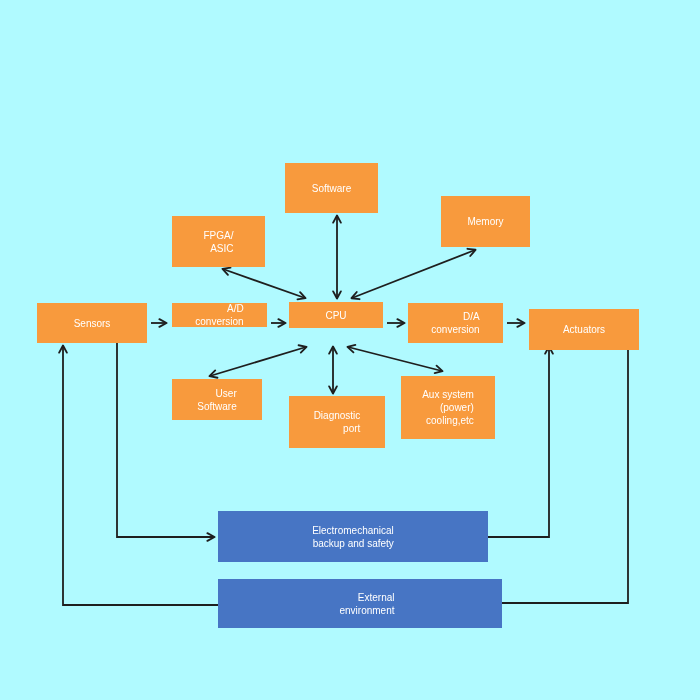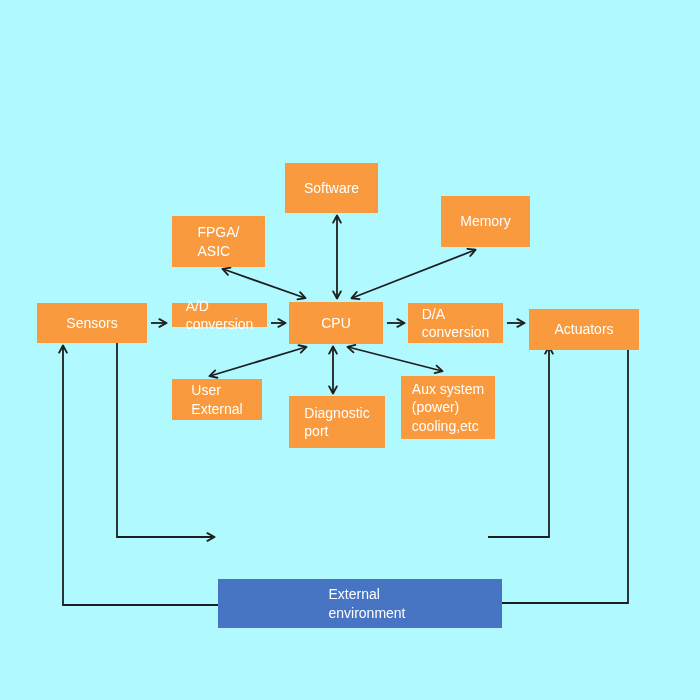--- a/index.html
+++ b/index.html
@@ -26,34 +26,34 @@
     font-weight:bold;
     letter-spacing:-1px;
     color:var(--title);
   }
   .edge-layer{position:absolute;left:0;top:0;width:700px;height:700px;}
   .edge{fill:none;stroke:var(--arrow);stroke-width:1.8;}
   .arrowhead{fill:none;stroke:var(--arrow);stroke-width:1.7;stroke-linecap:round;stroke-linejoin:round;}
   .node{
     position:absolute;
     display:flex;align-items:center;justify-content:center;
-    text-align:left;
+    text-align:right;
     color:var(--nodetext);
-    font-size:14px;
+    font-size:10px;
     line-height:1.3;
   }
   .node .lbl{white-space:pre-line;}
   .comp{background:var(--comp);}
   .sys{background:var(--sys);}
   .n-software {left:285px;top:163px;width:93px;height:50px;}
   .n-fpga     {left:172px;top:216px;width:93px;height:51px;}
   .n-memory   {left:441px;top:196px;width:89px;height:51px;}
   .n-sensors  {left:37px; top:303px;width:110px;height:40px;}
   .n-adc      {left:172px;top:303px;width:95px;height:24px;}
-  .n-cpu      {left:289px;top:302px;width:94px;height:42px;}
+  .n-cpu      {left:289px;top:302px;width:94px;height:26px;}
   .n-dac      {left:408px;top:303px;width:95px;height:40px;}
   .n-actuators{left:529px;top:309px;width:110px;height:41px;}
   .n-ui       {left:172px;top:379px;width:90px;height:41px;}
   .n-diag     {left:289px;top:396px;width:96px;height:52px;}
   .n-aux      {left:401px;top:376px;width:94px;height:63px;}
   .n-backup   {left:218px;top:511px;width:270px;height:51px;}
   .n-external {left:218px;top:579px;width:270px;height:49px;padding-left:14px;}
 </style>
 </head>
 <body>
@@ -105,29 +105,33 @@
   </div>
   <div class="node comp n-dac">
     <span class="lbl">D/A
 conversion</span>
   </div>
   <div class="node comp n-actuators">
     <span class="lbl">Actuators</span>
   </div>
   <div class="node comp n-ui">
     <span class="lbl">User
-External</span>
+Software</span>
   </div>
   <div class="node comp n-diag">
     <span class="lbl">Diagnostic
 port</span>
   </div>
   <div class="node comp n-aux">
     <span class="lbl">Aux system
 (power)
 cooling,etc</span>
   </div>
+  <div class="node sys n-backup">
+    <span class="lbl">Electromechanical
+backup and safety</span>
+  </div>
   <div class="node sys n-external">
     <span class="lbl">External
 environment</span>
   </div>
 
 </div>
 
 </body></html>

